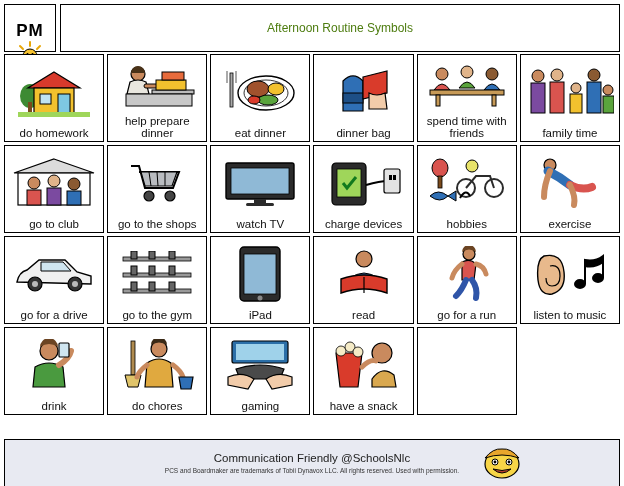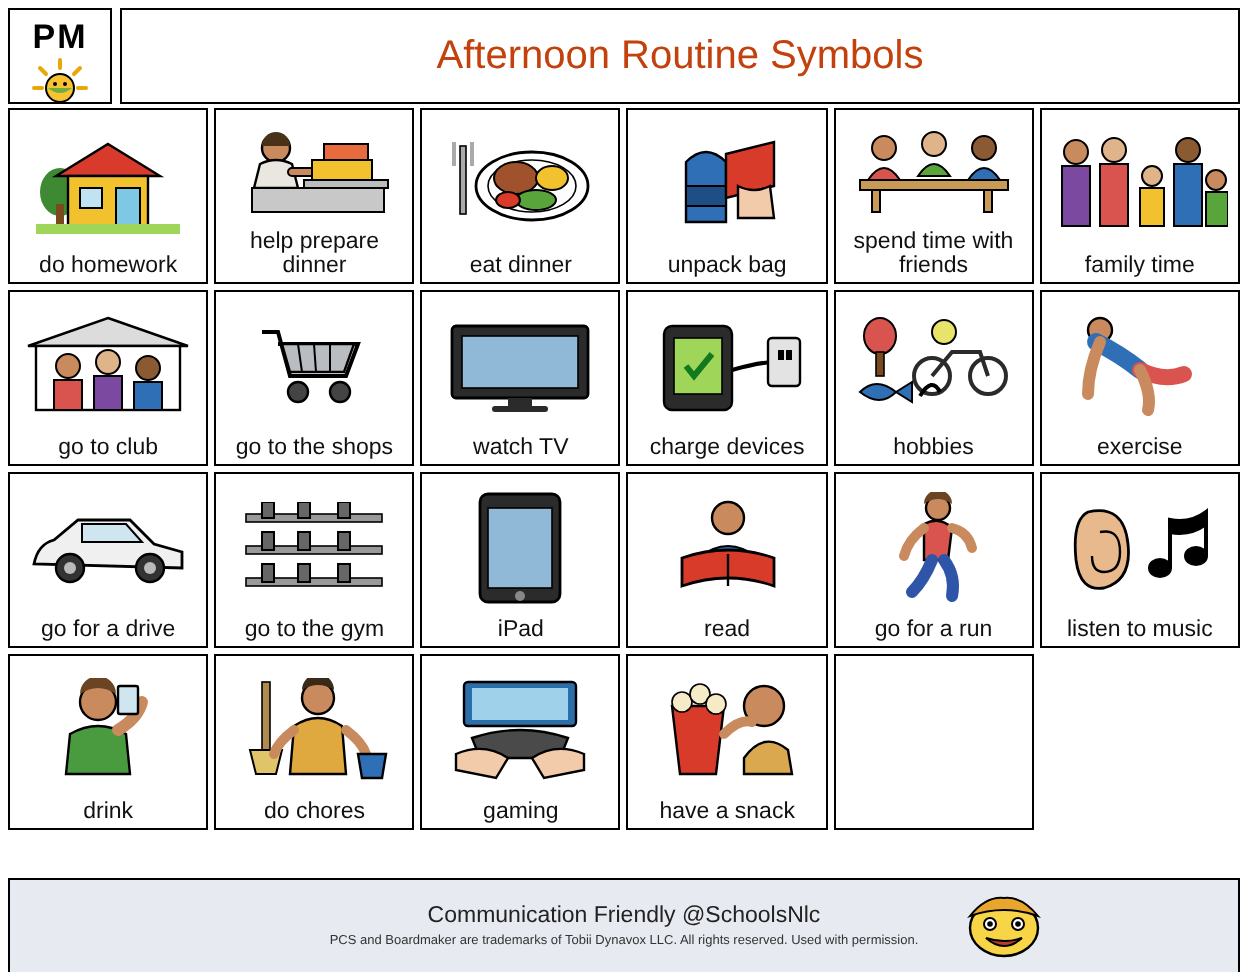--- a/index.html
+++ b/index.html
@@ -16,31 +16,31 @@
     display:flex;align-items:stretch;
     height:48px;margin:4px 4px 2px 4px;
   }
   .pm-badge{
     width:52px;border:1px solid #000;background:#fff;
     display:flex;flex-direction:column;align-items:center;justify-content:flex-start;
     box-sizing:border-box;
   }
   .pm-text{
     font-weight:bold;font-size:17px;line-height:17px;
-    letter-spacing:1px;margin-top:5px;
+    letter-spacing:1px;margin-top:17px;
   }
   .sun{
     width:30px;height:24px;position:relative;margin-top:1px;
   }
   .sun svg{display:block;}
   .title-box{
     flex:1;margin-left:4px;border:1px solid #000;background:#fff;
     display:flex;align-items:center;justify-content:center;box-sizing:border-box;
   }
-  .title-text{font-size:20px;color:#c2410c;}
+  .title-text{font-size:12px;color:#4d7c0f;}
 
   
   .grid{
     margin:0 4px;
     display:grid;
     grid-template-columns:repeat(6,1fr);
     grid-auto-rows:88px;
     gap:3px;
   }
   .cell{
@@ -155,21 +155,21 @@
 
     <div class="cell">
       <div class="art">
         <svg width="70" height="50" viewBox="0 0 70 50">
           <path d="M14 14 q10 -10 20 0 l0 30 -20 0z" fill="#2f6fb5" stroke="#000" stroke-width="1.2"></path>
           <rect x="14" y="26" width="20" height="10" fill="#1d4f86" stroke="#000" stroke-width="1"></rect>
           <path d="M34 10 l24 -6 0 22 -24 6z" fill="#d93b2b" stroke="#000" stroke-width="1.2"></path>
           <path d="M40 26 q8 4 16 0 l2 16 -18 0z" fill="#f2ccaa" stroke="#000" stroke-width="1.2"></path>
         </svg>
       </div>
-      <div class="lbl">unpack bag</div>
+      <div class="lbl">dinner bag</div>
     </div>
 
     <div class="cell">
       <div class="art">
         <svg width="86" height="44" viewBox="0 0 86 44">
           <circle cx="18" cy="10" r="6" fill="#c98a5e" stroke="#000" stroke-width="1"></circle>
           <path d="M10 26 q8 -12 16 0z" fill="#d9544f" stroke="#000" stroke-width="1"></path>
           <circle cx="43" cy="8" r="6" fill="#e0b48a" stroke="#000" stroke-width="1"></circle>
           <path d="M35 24 q8 -12 16 0z" fill="#5aa43c" stroke="#000" stroke-width="1"></path>
           <circle cx="68" cy="10" r="6" fill="#8a5a32" stroke="#000" stroke-width="1"></circle>

